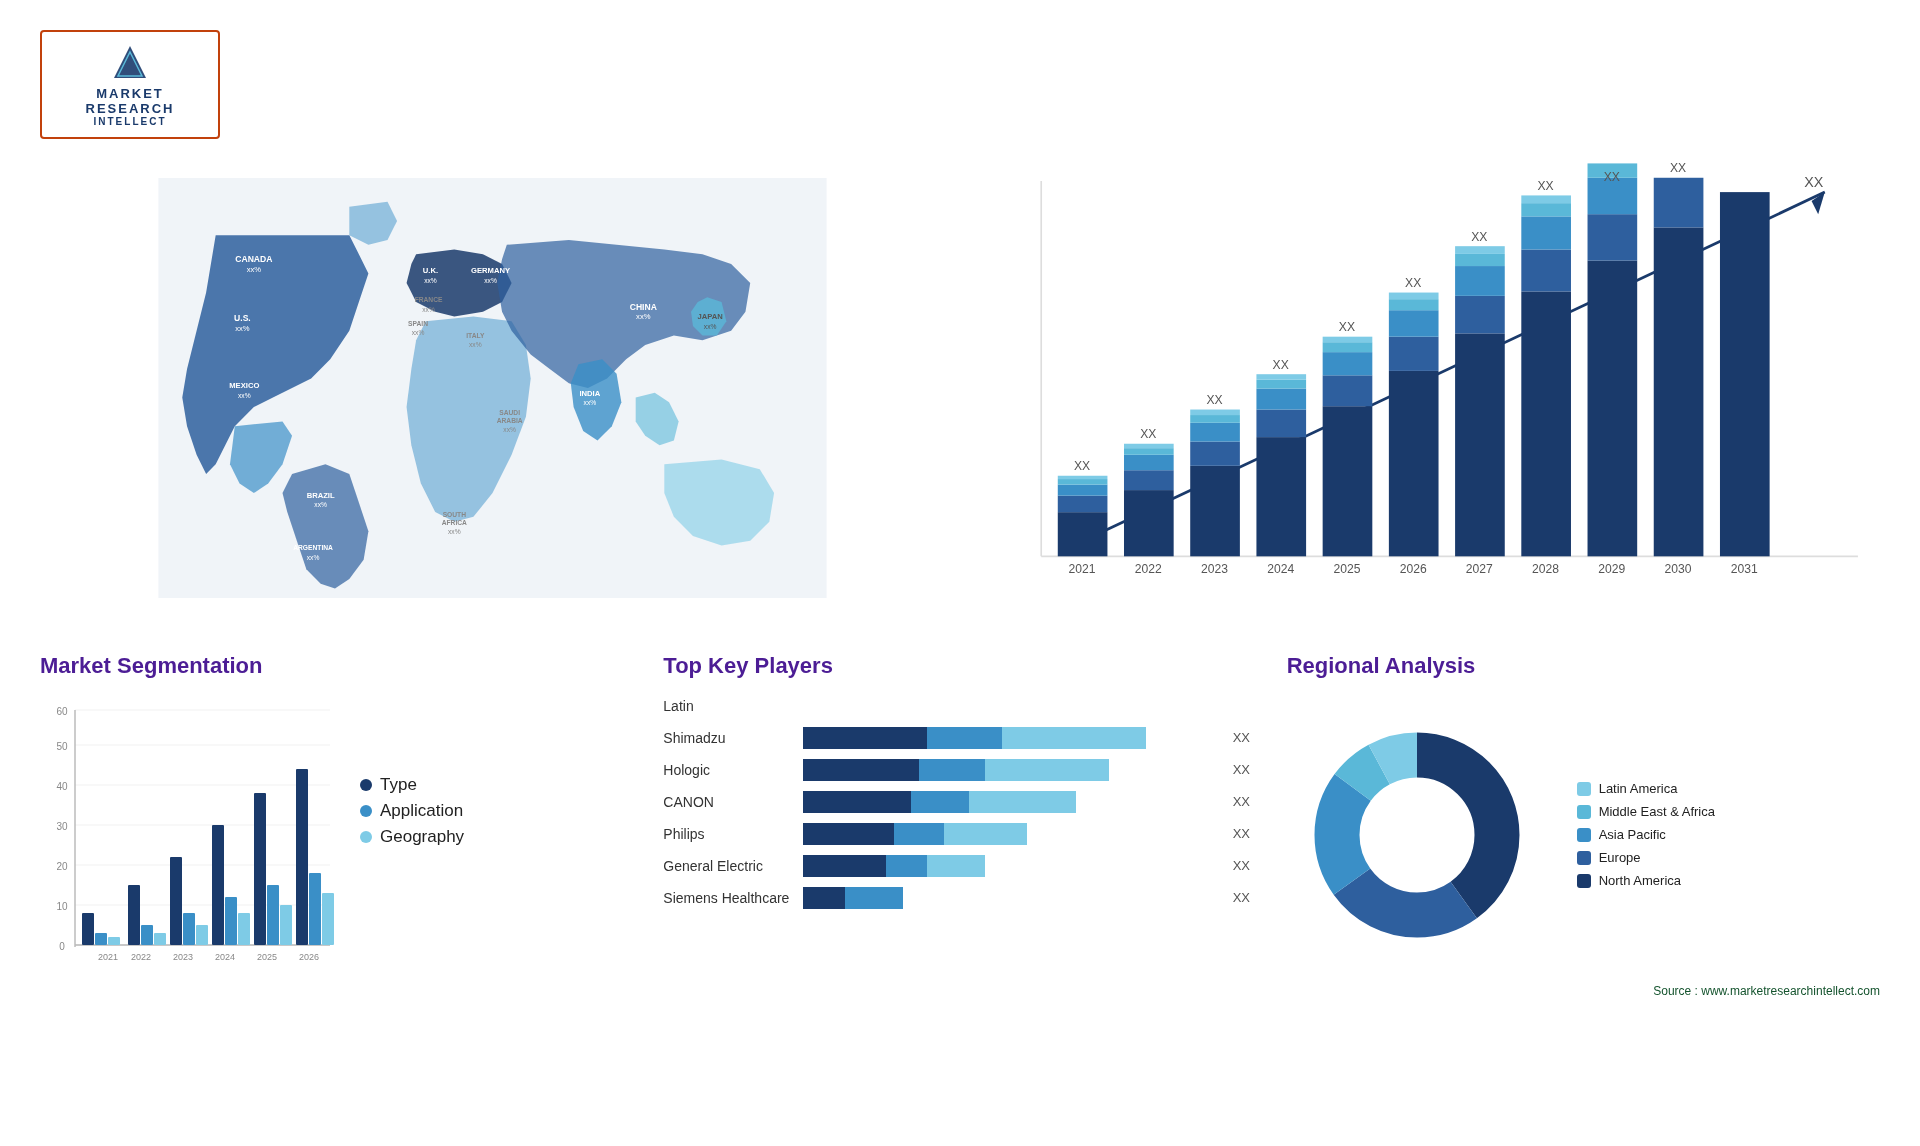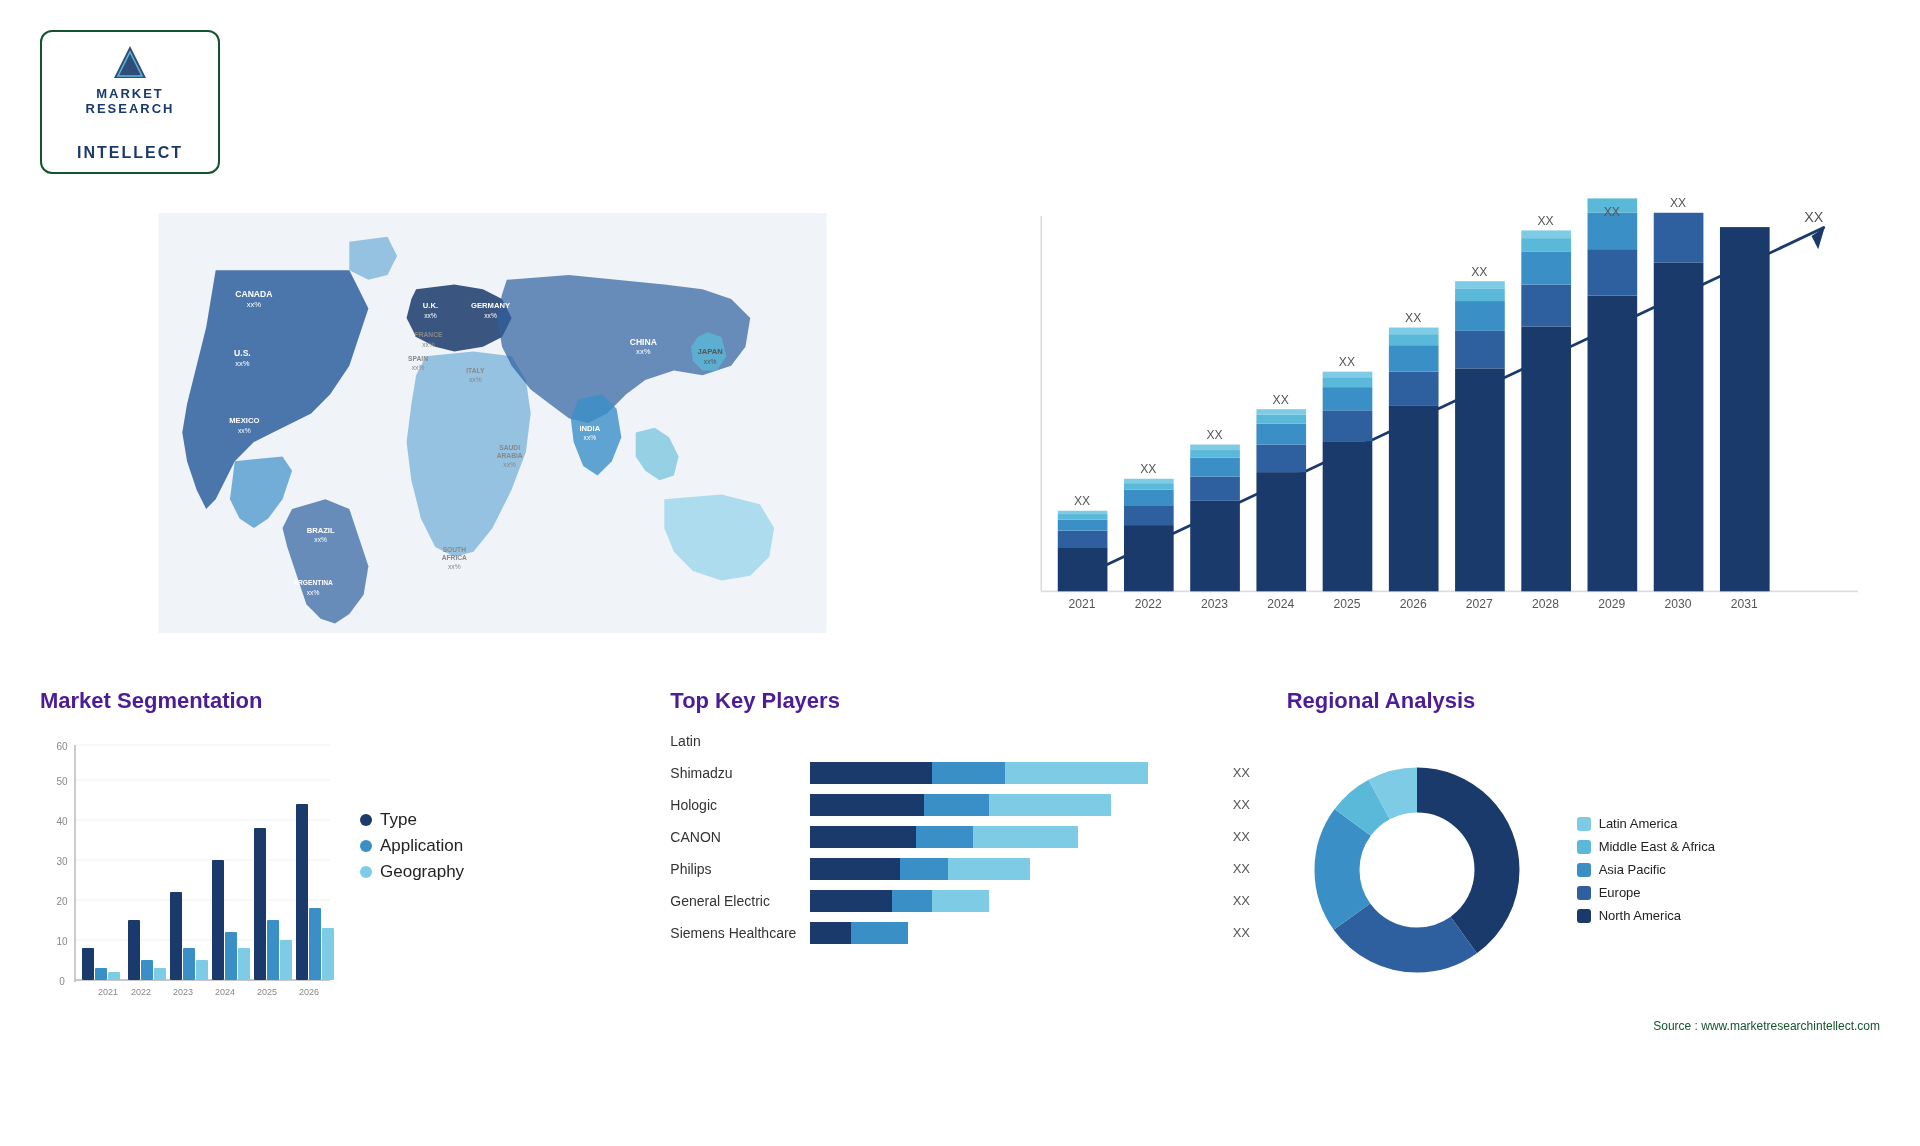--- a/index.html
+++ b/index.html
@@ -21,33 +21,33 @@
     .main-title {
       font-size: 36px;
       font-weight: 700;
       color: #222;
       max-width: 900px;
     }
     .logo-box {
       display: flex;
       flex-direction: column;
       align-items: center;
-      border: 2px solid #14532d;
+      border: 2px solid #c2410c;
       padding: 10px 27px;
-      border-radius: 12px;
+      border-radius: 4px;
       min-width: 180px;
     }
     .logo-icon {
       width: 40px;
       height: 40px;
       margin-bottom: 4px;
     }
     .logo-text-line1 { font-size: 13px; font-weight: 800; color: #1a3a6b; letter-spacing: 2px; }
     .logo-text-line2 { font-size: 13px; font-weight: 800; color: #1a3a6b; letter-spacing: 2px; }
-    .logo-text-line3 { font-size: 16px; font-weight: 800; color: #1a3a6b; letter-spacing: 2px; margin-top: 28px; }
+    .logo-text-line3 { font-size: 10px; font-weight: 800; color: #1a3a6b; letter-spacing: 2px; }
 
     
     .content-grid {
       display: grid;
       grid-template-columns: 1fr 1fr;
       grid-template-rows: auto auto;
       gap: 30px 30px;
     }
 
     
@@ -106,21 +106,20 @@
     .legend-dot {
       width: 12px;
       height: 12px;
       border-radius: 50%;
     }
 
     
     .players-section {
       display: flex;
       flex-direction: column;
-      margin-left: 7px;
     }
     .players-list {
       display: flex;
       flex-direction: column;
       gap: 10px;
     }
     .player-row {
       display: flex;
       align-items: center;
       gap: 10px;

